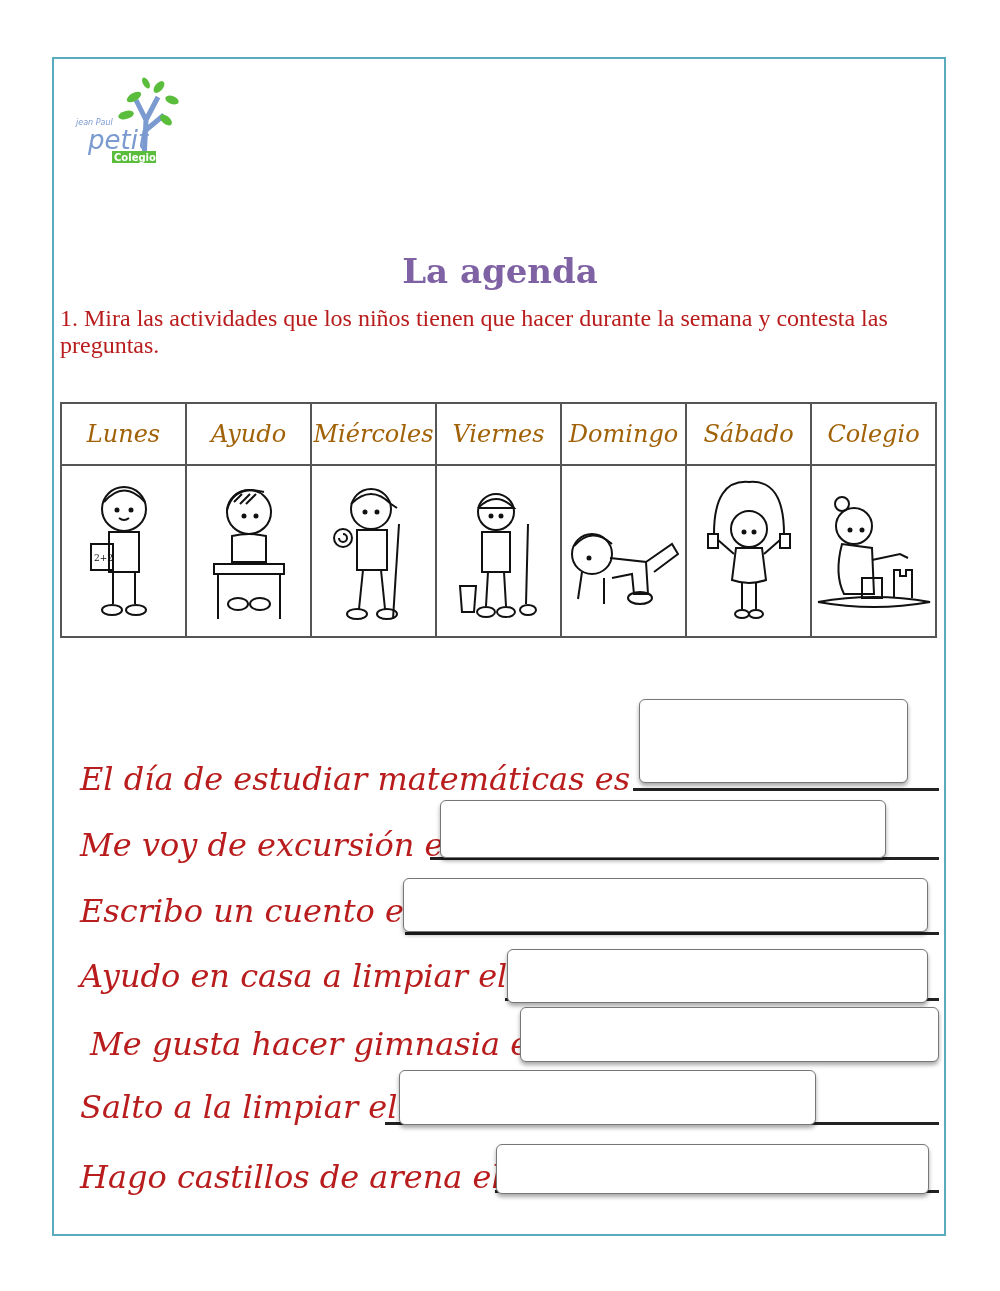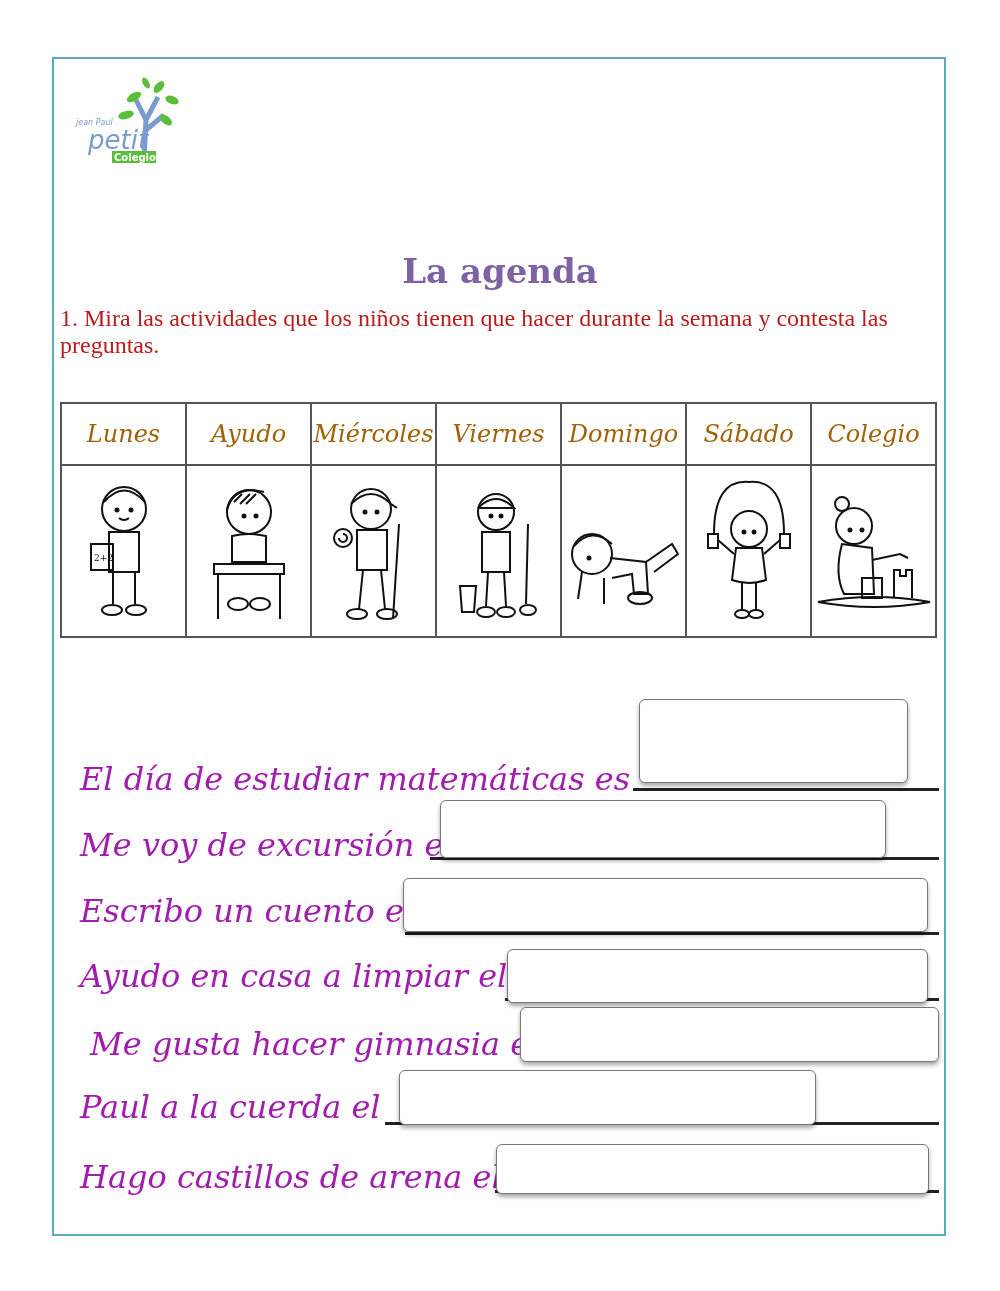--- a/index.html
+++ b/index.html
@@ -6,21 +6,21 @@
   body { width:1000px; height:1291px; position:relative; overflow:hidden; font-family:"DejaVu Serif", serif; }
   .page { position:absolute; left:52px; top:57px; width:894px; height:1179px; border:2px solid #5aabbd; box-sizing:border-box; background:#fff; }
   .logo { position:absolute; left:74px; top:75px; width:112px; height:90px; }
   .title { position:absolute; left:0; width:1000px; top:228px; text-align:center; color:#7f62a4; font-family:"DejaVu Serif", serif; font-weight:bold; font-size:34px;margin-top:23px; }
   .instr { position:absolute; left:60px; top:305px; width:870px; font-family:"Liberation Serif", serif; font-size:24px; line-height:27px; color:#b91c1c; }
   table.days { position:absolute; left:60px; top:402px; width:877px; height:234px; border-collapse:collapse; table-layout:fixed; }
   table.days td { border:2px solid #555; text-align:center; vertical-align:middle; padding:0; }
   table.days tr.hdr td { height:60px; font-family:"DejaVu Serif", serif; font-style:italic; font-size:24px; color:#a16207; }
   table.days tr.img td { height:170px;margin-top:20px; }
   .kid { width:90px; height:150px; }
-  .q { position:absolute; left:80px; font-family:"DejaVu Serif", serif; font-style:italic; font-size:32px; color:#a21caf; white-space:nowrap; }
+  .q { position:absolute; left:80px; font-family:"DejaVu Serif", serif; font-style:italic; font-size:32px; color:#b91c1c; white-space:nowrap; }
   .line { position:absolute; height:3px; background:#222; }
   .ans { position:absolute; border:1.5px solid #777; border-radius:6px; background:#fff; box-shadow:0 3px 4px rgba(0,0,0,0.35); box-sizing:border-box; font-size:22px; padding:0 8px; font-family:"Liberation Sans", sans-serif; }
 </style>
 </head>
 <body>
 
 <div class="page"></div>
 
 <svg class="logo" viewBox="0 0 112 90">
   <g>
@@ -166,19 +166,19 @@
 <div class="line" style="left:405px; top:932px; width:534px"></div>
 <input class="ans" style="left: 403px; top: 878px; width: 525px; height: 54px;" value="">
 
 <div class="q" style="top:957px">Ayudo en casa a limpiar el</div>
 <div class="line" style="left:505px; top:998px; width:434px"></div>
 <input class="ans" style="left: 507px; top: 949px; width: 421px; height: 54px;" value="">
 
 <div class="q" style="top:1025px; left:90px">Me gusta hacer gimnasia el</div>
 <input class="ans" style="left: 520px; top: 1007px; width: 419px; height: 55px;" value="">
 
-<div class="q" style="top:1088px">Paul a la cuerda el</div>
+<div class="q" style="top:1088px">Salto a la limpiar el</div>
 <div class="line" style="left:385px; top:1122px; width:554px"></div>
 <input class="ans" style="left: 399px; top: 1070px; width: 417px; height: 55px;" value="">
 
 <div class="q" style="top:1158px">Hago castillos de arena el</div>
 <div class="line" style="left:495px; top:1190px; width:444px"></div>
 <input class="ans" style="left: 496px; top: 1144px; width: 433px; height: 50px;" value="">
 
 </body></html>

